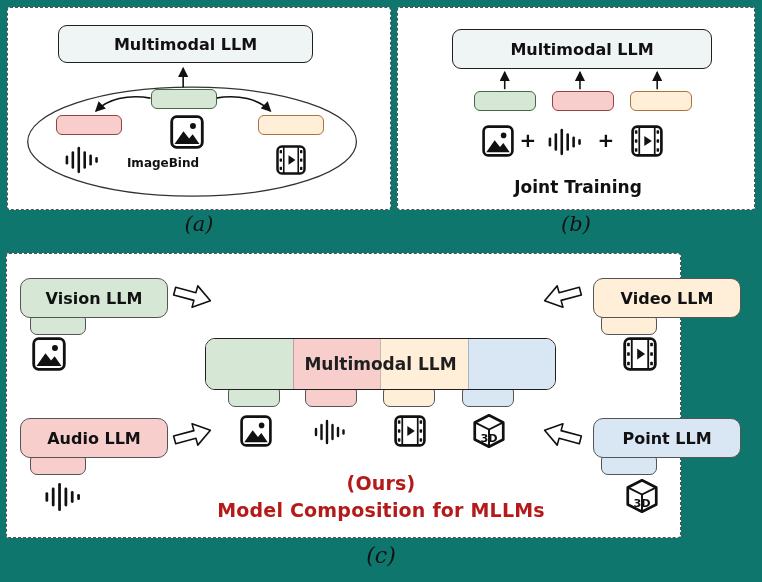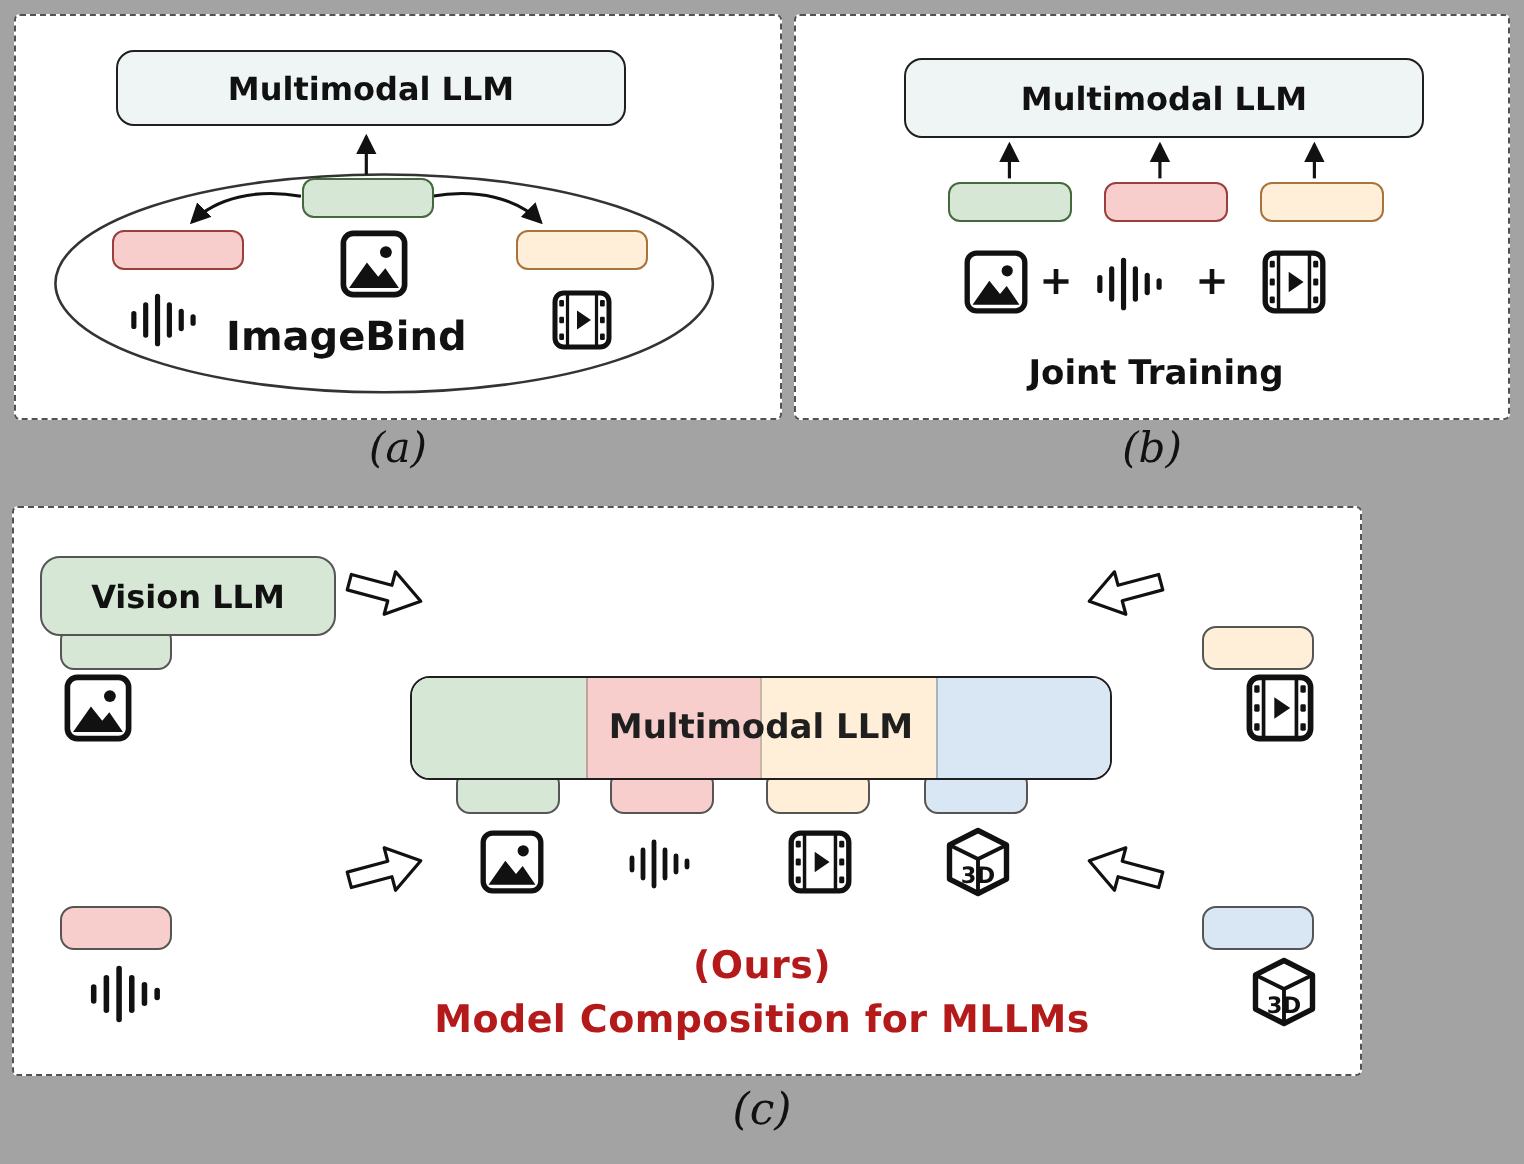--- a/index.html
+++ b/index.html
@@ -1,35 +1,35 @@
 <!DOCTYPE html>
 <html style="--green-fill: #d6e8d5; --green-border: #44693d; --pink-fill: #f8cecc; --pink-border: #9c3f3c; --orange-fill: #ffeed8; --orange-border: #a8743c; --blue-fill: #d9e7f5; --blue-border: #5a7ca0; --llm-fill: #eff5f5; --llm-border: #1f1f1f; --caption-red: #b51a1a; --ink: #111111;"><head>
 <meta charset="utf-8">
 <style>
   *{box-sizing:border-box;margin:0;padding:0}
   html,body{background:#fff}
   body{width:762px;height:582px;font-family:"DejaVu Sans","Liberation Sans",sans-serif;color:#111}
-  .canvas{position:relative;width:762px;height:582px;background:#a3a3a3;overflow:hidden}
+  .canvas{position:relative;width:762px;height:582px;background:#0f766e;overflow:hidden}
   .panel{position:absolute;border:1.6px dashed #525252;border-radius:3px;background:#fff}
   .overlay{position:absolute;left:0;top:0;width:100%;height:100%}
   .llm-box{position:absolute;display:flex;align-items:center;justify-content:center;font-weight:700;font-size:16px;
            background:var(--llm-fill,#eff5f5);border:1.7px solid var(--llm-border,#1f1f1f);border-radius:9px}
   .chip{position:absolute;border-radius:6px;border:1.4px solid #555}
   .green{background:var(--green-fill,#d6e8d5);border-color:var(--green-border,#44693d)}
   .pink{background:var(--pink-fill,#f8cecc);border-color:var(--pink-border,#9c3f3c)}
   .orange{background:var(--orange-fill,#ffeed8);border-color:var(--orange-border,#a8743c)}
   .blue{background:var(--blue-fill,#d9e7f5);border-color:var(--blue-border,#5a7ca0)}
   .module{position:absolute;display:flex;align-items:center;justify-content:center;font-weight:700;font-size:16px;
           border-radius:10px;border:1.7px solid #555;color:#111}
   .tab{position:absolute;border-radius:7px;border:1.7px solid #555}
   .icon{position:absolute}
   .icon svg{width:100%;height:100%;display:block}
   .panel-label{position:absolute;font-family:"DejaVu Serif","Liberation Serif",serif;font-style:italic;font-size:21px;text-align:center;color:#111}
   .plus{position:absolute;font-weight:700;font-size:20px;text-align:center}
-  .imagebind{position:absolute;font-weight:700;font-size:20px;text-align:center}
+  .imagebind{position:absolute;font-weight:700;font-size:12px;text-align:center}
   .joint{position:absolute;font-weight:700;font-size:17px;text-align:center}
   .center-llm{position:absolute;border:1.7px solid #1f1f1f;border-radius:10px;overflow:hidden;display:flex}
   .center-llm .seg{flex:1}
   .seg+.seg{border-left:1.2px solid rgba(60,60,60,.30)}
   .seg-green{background:var(--green-fill,#d6e8d5)}
   .seg-pink{background:var(--pink-fill,#f8cecc)}
   .seg-orange{background:var(--orange-fill,#ffeed8)}
   .seg-blue{background:var(--blue-fill,#d9e7f5)}
   .center-llm-label{position:absolute;left:0;top:0;right:0;bottom:0;display:flex;align-items:center;justify-content:center;
                     font-weight:700;font-size:17px;color:#1f1f1f}
@@ -160,20 +160,29 @@
     <div class="tab orange" style="left:594px;top:59px;width:56px;height:22px"></div>
     <div class="tab blue" style="left:594px;top:199px;width:56px;height:22px"></div>
     <div class="tab green" style="left:221px;top:131px;width:52px;height:22px"></div>
     <div class="tab pink" style="left:298px;top:131px;width:52px;height:22px"></div>
     <div class="tab orange" style="left:376px;top:131px;width:52px;height:22px"></div>
     <div class="tab blue" style="left:455px;top:131px;width:52px;height:22px"></div>
 
     <div class="module green" style="left:13px;top:24px;width:148px;height:40px">
       <span>Vision LLM</span>
     </div>
+    <div class="module pink" style="left:13px;top:164px;width:148px;height:40px">
+      <span>Audio LLM</span>
+    </div>
+    <div class="module orange" style="left:586px;top:24px;width:148px;height:40px">
+      <span>Video LLM</span>
+    </div>
+    <div class="module blue" style="left:586px;top:164px;width:148px;height:40px">
+      <span>Point LLM</span>
+    </div>
 
     <div class="center-llm" style="left:198px;top:84px;width:351px;height:52px">
       <div class="seg seg-green"></div>
       <div class="seg seg-pink"></div>
       <div class="seg seg-orange"></div>
       <div class="seg seg-blue"></div>
       <div class="center-llm-label">Multimodal LLM</div>
     </div>
 
     <div class="block-arrow" style="left:165px;top:29px;width:42px;height:26px;transform:rotate(15deg)">

